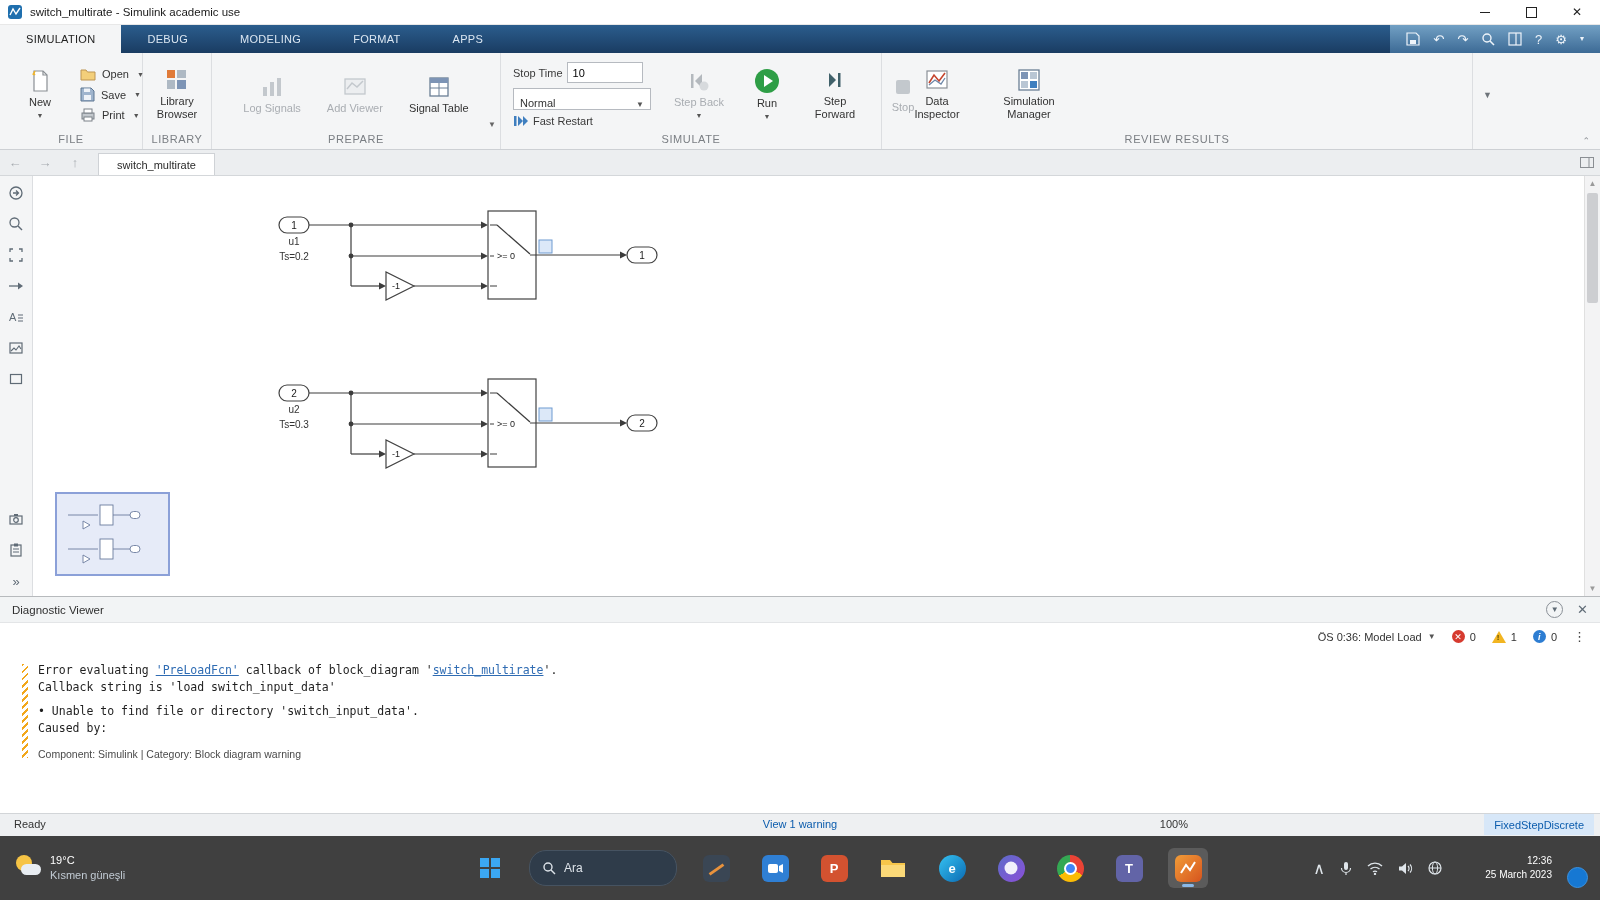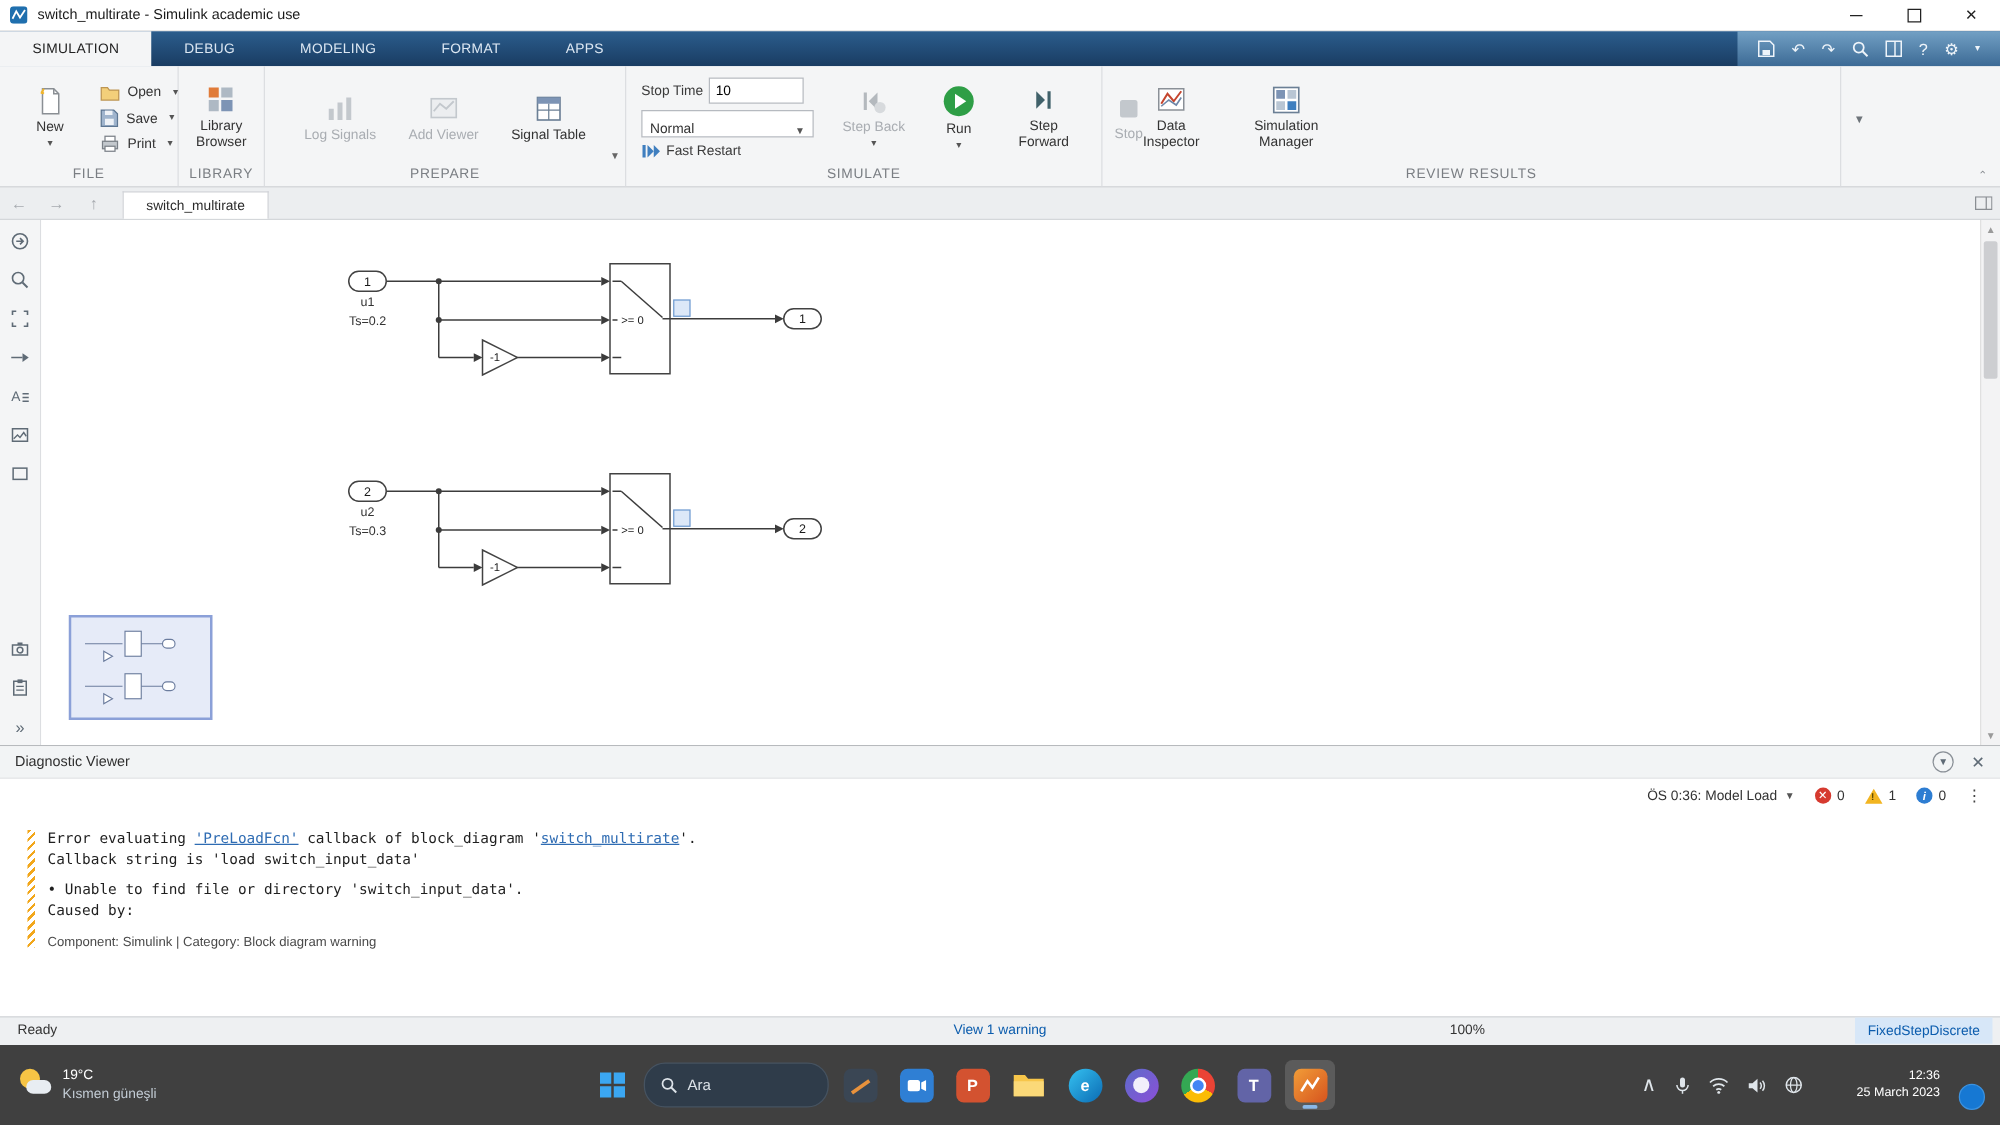--- a/index.html
+++ b/index.html
@@ -98,21 +98,21 @@
 
   
   .taskbar{height:64px;background:#404040;position:relative;color:#fff;flex:0 0 auto}
   .tk-weather{position:absolute;left:10px;top:0;bottom:0;display:flex;align-items:center;gap:8px;cursor:pointer;padding:0 6px}
   .wx-icon{position:relative;width:26px;height:26px}
   .wx-sun{position:absolute;left:0;top:0;width:16px;height:16px;border-radius:50%;background:#f6c445}
   .wx-cloud{position:absolute;left:5px;top:9px;width:20px;height:11px;border-radius:8px;background:#e8edf2}
   .wx-text{font-size:11px;line-height:1.35}
   .wx-temp{color:#fff}
   .wx-desc{color:#c2cbd4}
-  .tk-center{position:absolute;left:470px;top:0;bottom:0;display:flex;align-items:center;gap:5px}
+  .tk-center{position:absolute;left:470px;top:0;bottom:0;display:flex;align-items:center;gap:19px}
   .tk-slot{width:40px;height:40px;display:flex;align-items:center;justify-content:center;border-radius:6px;cursor:pointer;position:relative}
   .tk-slot.active{background:rgba(255,255,255,.14)}
   .tk-slot.active::after{content:"";position:absolute;bottom:1px;left:14px;right:14px;height:3px;border-radius:2px;background:#8ab8e8}
   .start-grid{display:grid;grid-template-columns:9px 9px;grid-template-rows:9px 9px;gap:2px}
   .start-grid span{background:#3ba7f2}
   .searchpill{height:34px;width:122px;border-radius:17px;background:#2f3c4a;border:1px solid #465361;display:flex;align-items:center;gap:8px;padding:0 12px;font-size:12px;color:#dde3e9;cursor:text}
   .appic{width:27px;height:27px;border-radius:6px;display:flex;align-items:center;justify-content:center;font-size:13px;font-weight:bold;color:#fff}
   .ic-pen{background:#3a4654;position:relative;overflow:hidden}
   .ic-pen::after{content:"";position:absolute;left:5px;top:13px;width:17px;height:3px;background:#e8923c;transform:rotate(-35deg)}
   .ic-cam{background:#2f7fd4}

